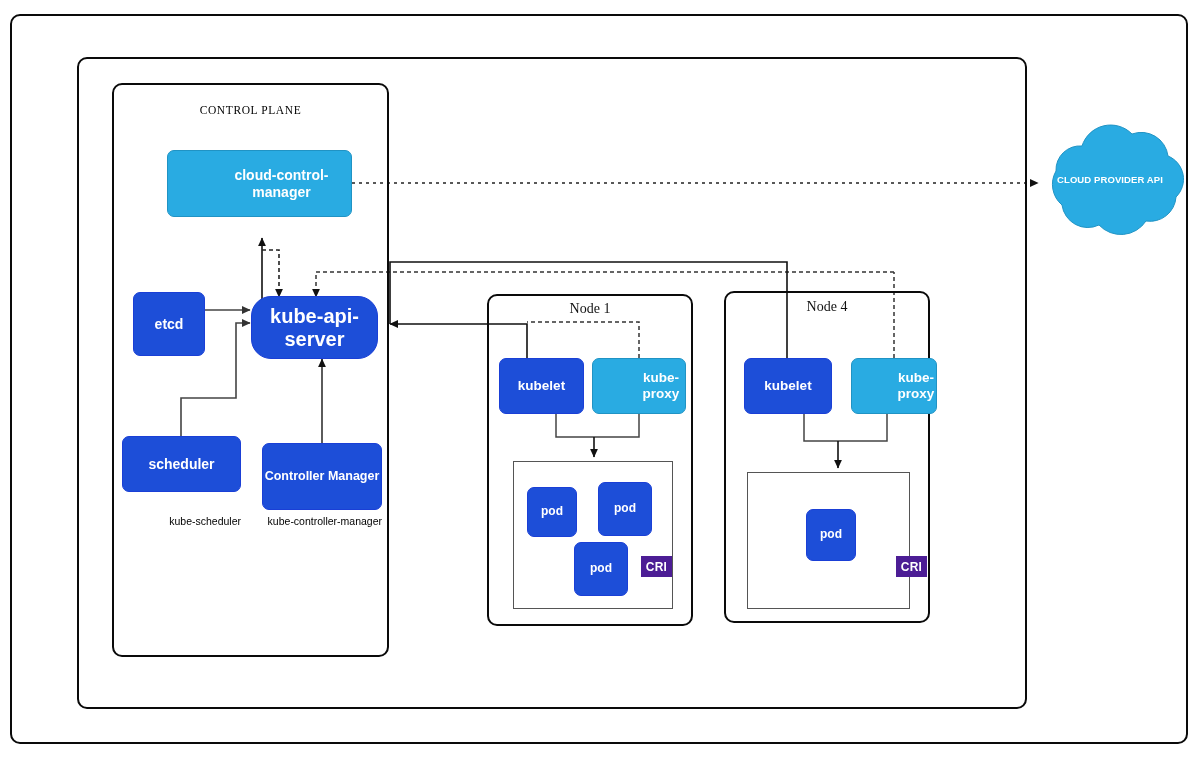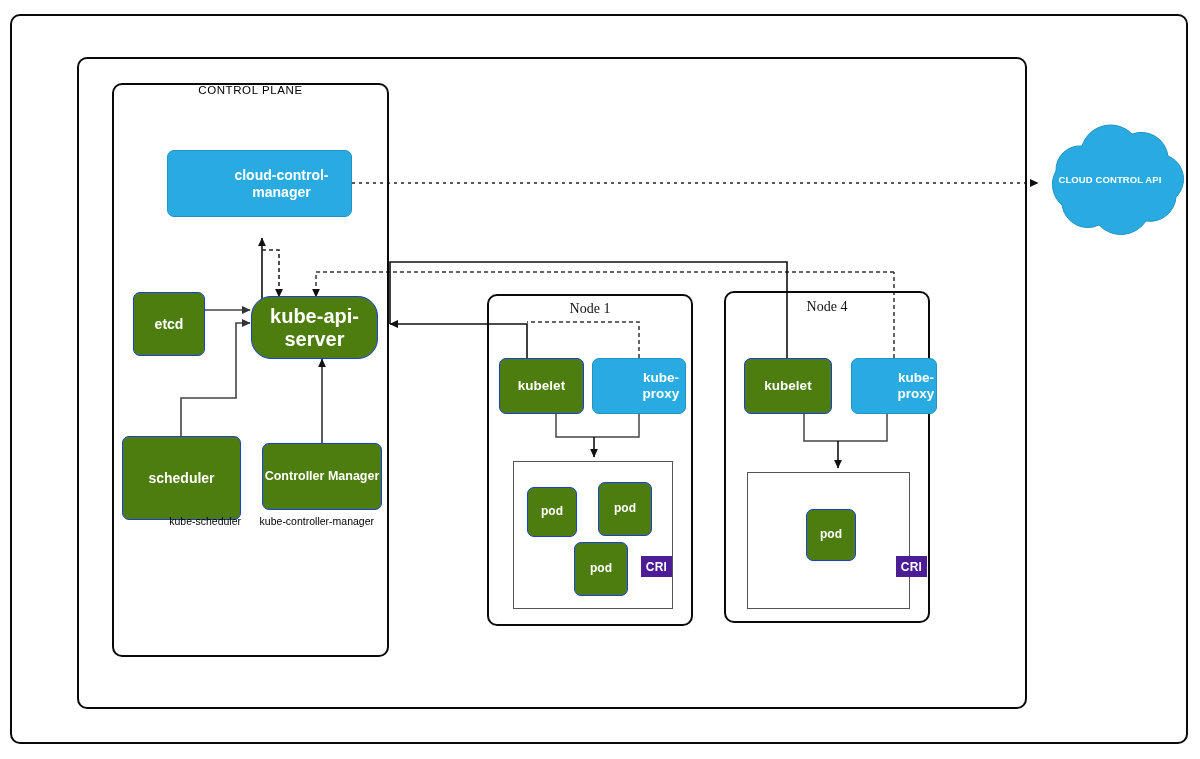--- a/index.html
+++ b/index.html
@@ -52,53 +52,53 @@
     box-sizing: border-box;
     display: flex;
     align-items: center;
     justify-content: center;
     text-align: center;
     color: #ffffff;
     font-weight: bold;
     border-radius: 7px;
     line-height: 1.15;
   }
-  .box.dark  { background: #4d7c0f; border: 1px solid #1a3fd6; }
+  .box.dark  { background: #1d4ed8; border: 1px solid #1a3fd6; }
   .box.light { background: #29abe2; border: 1px solid #2093c4; padding-left: 44px; }
 
   .title-text {
     position: absolute;
     color: #000000;
     text-align: center;
     white-space: nowrap;
   }
   .cluster-title {
     left: 77px; top: 68px; width: 950px;
     font-size: 15px; font-weight: bold; letter-spacing: 0.4px;
   }
   .cp-title {
-    left: 112px; top: 84px; width: 277px;
-    font-size: 11.5px; font-weight: normal; letter-spacing: 0.6px;
+    left: 112px; top: 104px; width: 277px;
+    font-size: 11.5px; font-weight: normal; letter-spacing: 0.6px; font-family: Liberation Serif, serif;
   }
   .node-title {
     font-family: "Liberation Serif", serif;
     font-size: 14px; color: #111111;
   }
   .node1-title { left: 487px; top: 301px; width: 206px; }
   .node2-title { left: 724px; top: 299px; width: 206px; }
 
   .sub-label {
     position: absolute;
     font-size: 10.5px;
     color: #000000;
     text-align: right;
     white-space: nowrap;
   }
   .sub-scheduler  { left: 121px; top: 515px; width: 120px; }
-  .sub-ctrlmgr    { left: 252px; top: 515px; width: 122px; }
+  .sub-ctrlmgr    { left: 260px; top: 515px; width: 122px; }
 
   .cri-badge {
     position: absolute;
     background: #4c1d95;
     color: #ffffff;
     font-size: 12px;
     font-weight: bold;
     display: flex;
     align-items: center;
     justify-content: center;
@@ -185,21 +185,21 @@
   <div class="title-text cp-title">CONTROL PLANE</div>
   <div class="title-text node-title node1-title">Node 1</div>
   <div class="title-text node-title node2-title">Node 4</div>
 
   <div class="box light" style="left:167px; top:150px; width:185px; height:67px; font-size:14px;">cloud-control-manager</div>
 
   <div class="box dark" style="left:251px; top:296px; width:127px; height:63px; font-size:20px;border-radius:20px;">kube-api-server</div>
 
   <div class="box dark" style="left:133px; top:292px; width:72px; height:64px; font-size:14px;">etcd</div>
 
-  <div class="box dark" style="left:122px; top:436px; width:119px; height:84px; font-size:14px;">scheduler</div>
+  <div class="box dark" style="left:122px; top:436px; width:119px; height:56px; font-size:14px;">scheduler</div>
 
   <div class="box dark" style="left:262px; top:443px; width:120px; height:67px; font-size:12.5px;">Controller Manager</div>
 
   <div class="sub-label sub-scheduler">kube-scheduler</div>
   <div class="sub-label sub-ctrlmgr">kube-controller-manager</div>
 
   <div class="box dark" style="left:499px; top:358px; width:85px; height:56px; font-size:13.5px;">kubelet</div>
   <div class="box light" style="left:592px; top:358px; width:94px; height:56px; font-size:13.5px;">kube-proxy</div>
 
   <div class="box dark" style="left:527px; top:487px; width:50px; height:50px; font-size:12px;">pod</div>
@@ -208,15 +208,15 @@
 
   <div class="cri-badge cri1">CRI</div>
 
   <div class="box dark" style="left:744px; top:358px; width:88px; height:56px; font-size:13.5px;">kubelet</div>
   <div class="box light" style="left:851px; top:358px; width:86px; height:56px; font-size:13.5px;">kube-proxy</div>
 
   <div class="box dark" style="left:806px; top:509px; width:50px; height:52px; font-size:12px;">pod</div>
 
   <div class="cri-badge cri2">CRI</div>
 
-  <div class="cloud-label">CLOUD CONTROL API</div>
+  <div class="cloud-label">CLOUD PROVIDER API</div>
 
 </div>
 
 </body></html>

